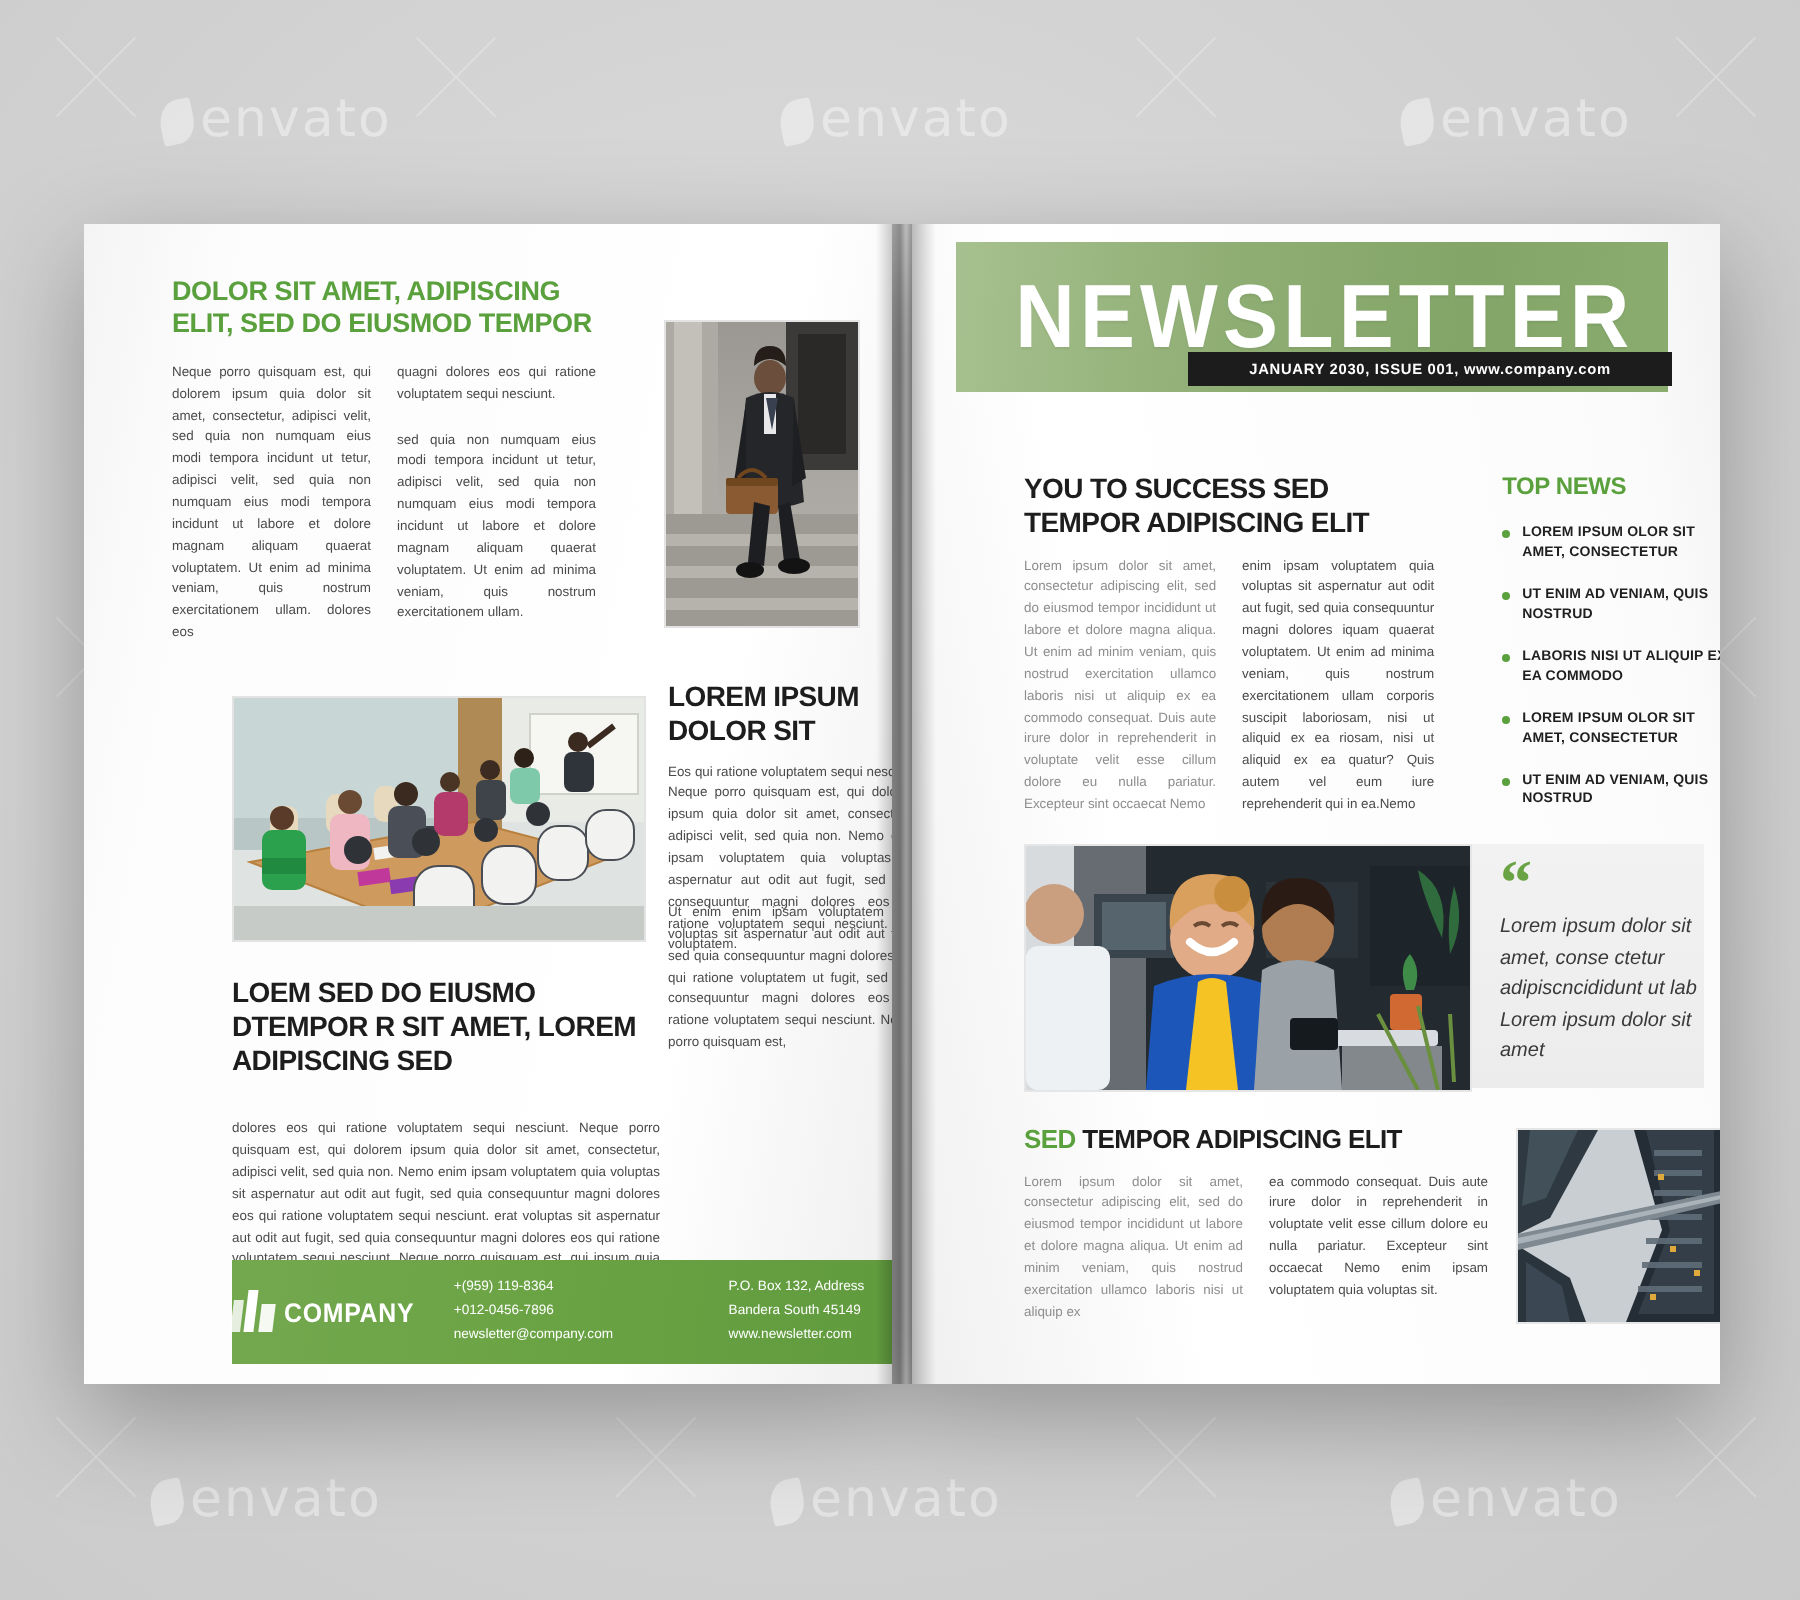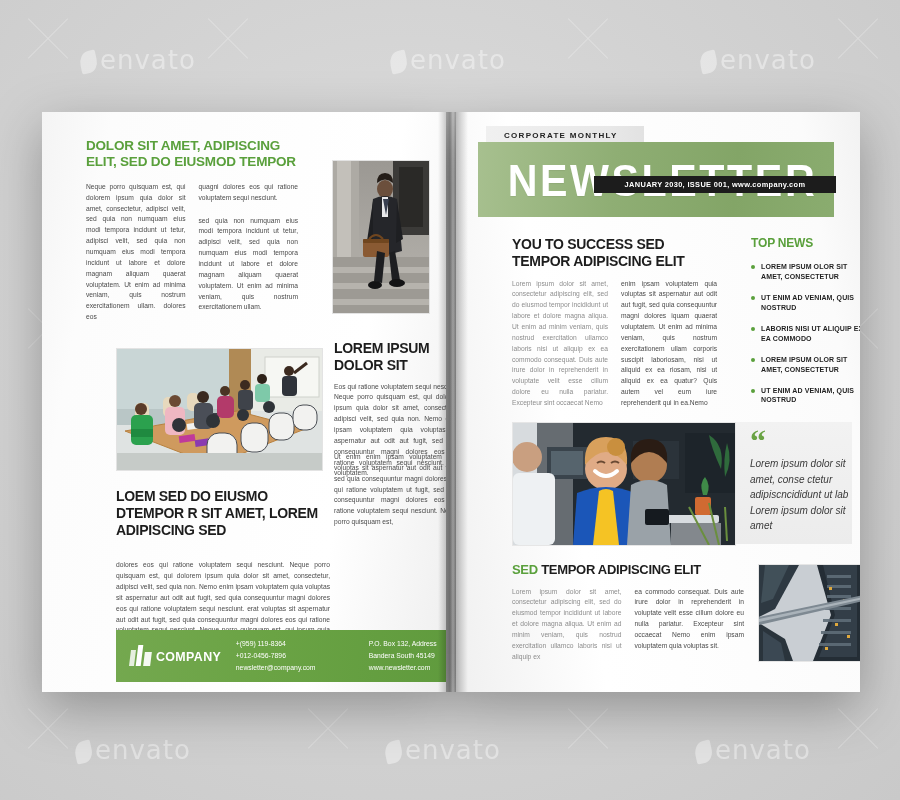--- a/index.html
+++ b/index.html
@@ -98,21 +98,21 @@
   #mid-col{position:absolute;left:218px;top:-8px;width:126px;}
   #mid-col .h-dark{margin-bottom:8px;}
   #row3{position:absolute;left:30px;top:350px;width:344px;}
   #row3 .h-dark{width:214px;margin-bottom:22px;}
   #row3-body{width:214px;}
   #footerbar{
     position:absolute;left:30px;top:492px;width:346px;height:52px;
     background:linear-gradient(95deg,#74a84f 0%,#6aa344 45%,#5f9a3d 100%);
     display:flex;align-items:center;
   }
-  #logo-wrap{display:flex;align-items:center;width:118px;padding-left:14px;}
+  #logo-wrap{display:flex;align-items:center;width:118px;}
   #logo-mark{display:flex;align-items:flex-end;gap:2px;height:20px;margin-right:5px;}
   #logo-mark i{display:block;background:#fff;transform:skewX(-7deg);}
   #logo-mark i:nth-child(1){width:5px;height:16px;opacity:.82;}
   #logo-mark i:nth-child(2){width:5px;height:21px;}
   #logo-mark i:nth-child(3){width:7px;height:14px;opacity:.93;}
   #logo-text{
     color:#fff;font-weight:bold;font-size:13.5px;letter-spacing:.4px;
     font-family:"Liberation Sans Narrow","Liberation Sans",sans-serif;
     transform:scaleX(.92);transform-origin:left center;
   }
@@ -358,23 +358,20 @@
           <div>www.newsletter.com</div>
         </div>
       </div>
 
     </div>
   </div>
 
   <div class="page" id="page-right">
     <div id="rp-inner">
 
-      <div id="eyebrow-wrap">
-        <div id="eyebrow">CORPORATE MONTHLY</div>
-      </div>
 
       <div id="mast">
         <div id="mast-title">NEWSLETTER</div>
       </div>
       <div id="issuebar">
         <div id="issue-text">JANUARY 2030, ISSUE 001, www.company.com</div>
       </div>
 
       <div id="rp-body">
 

